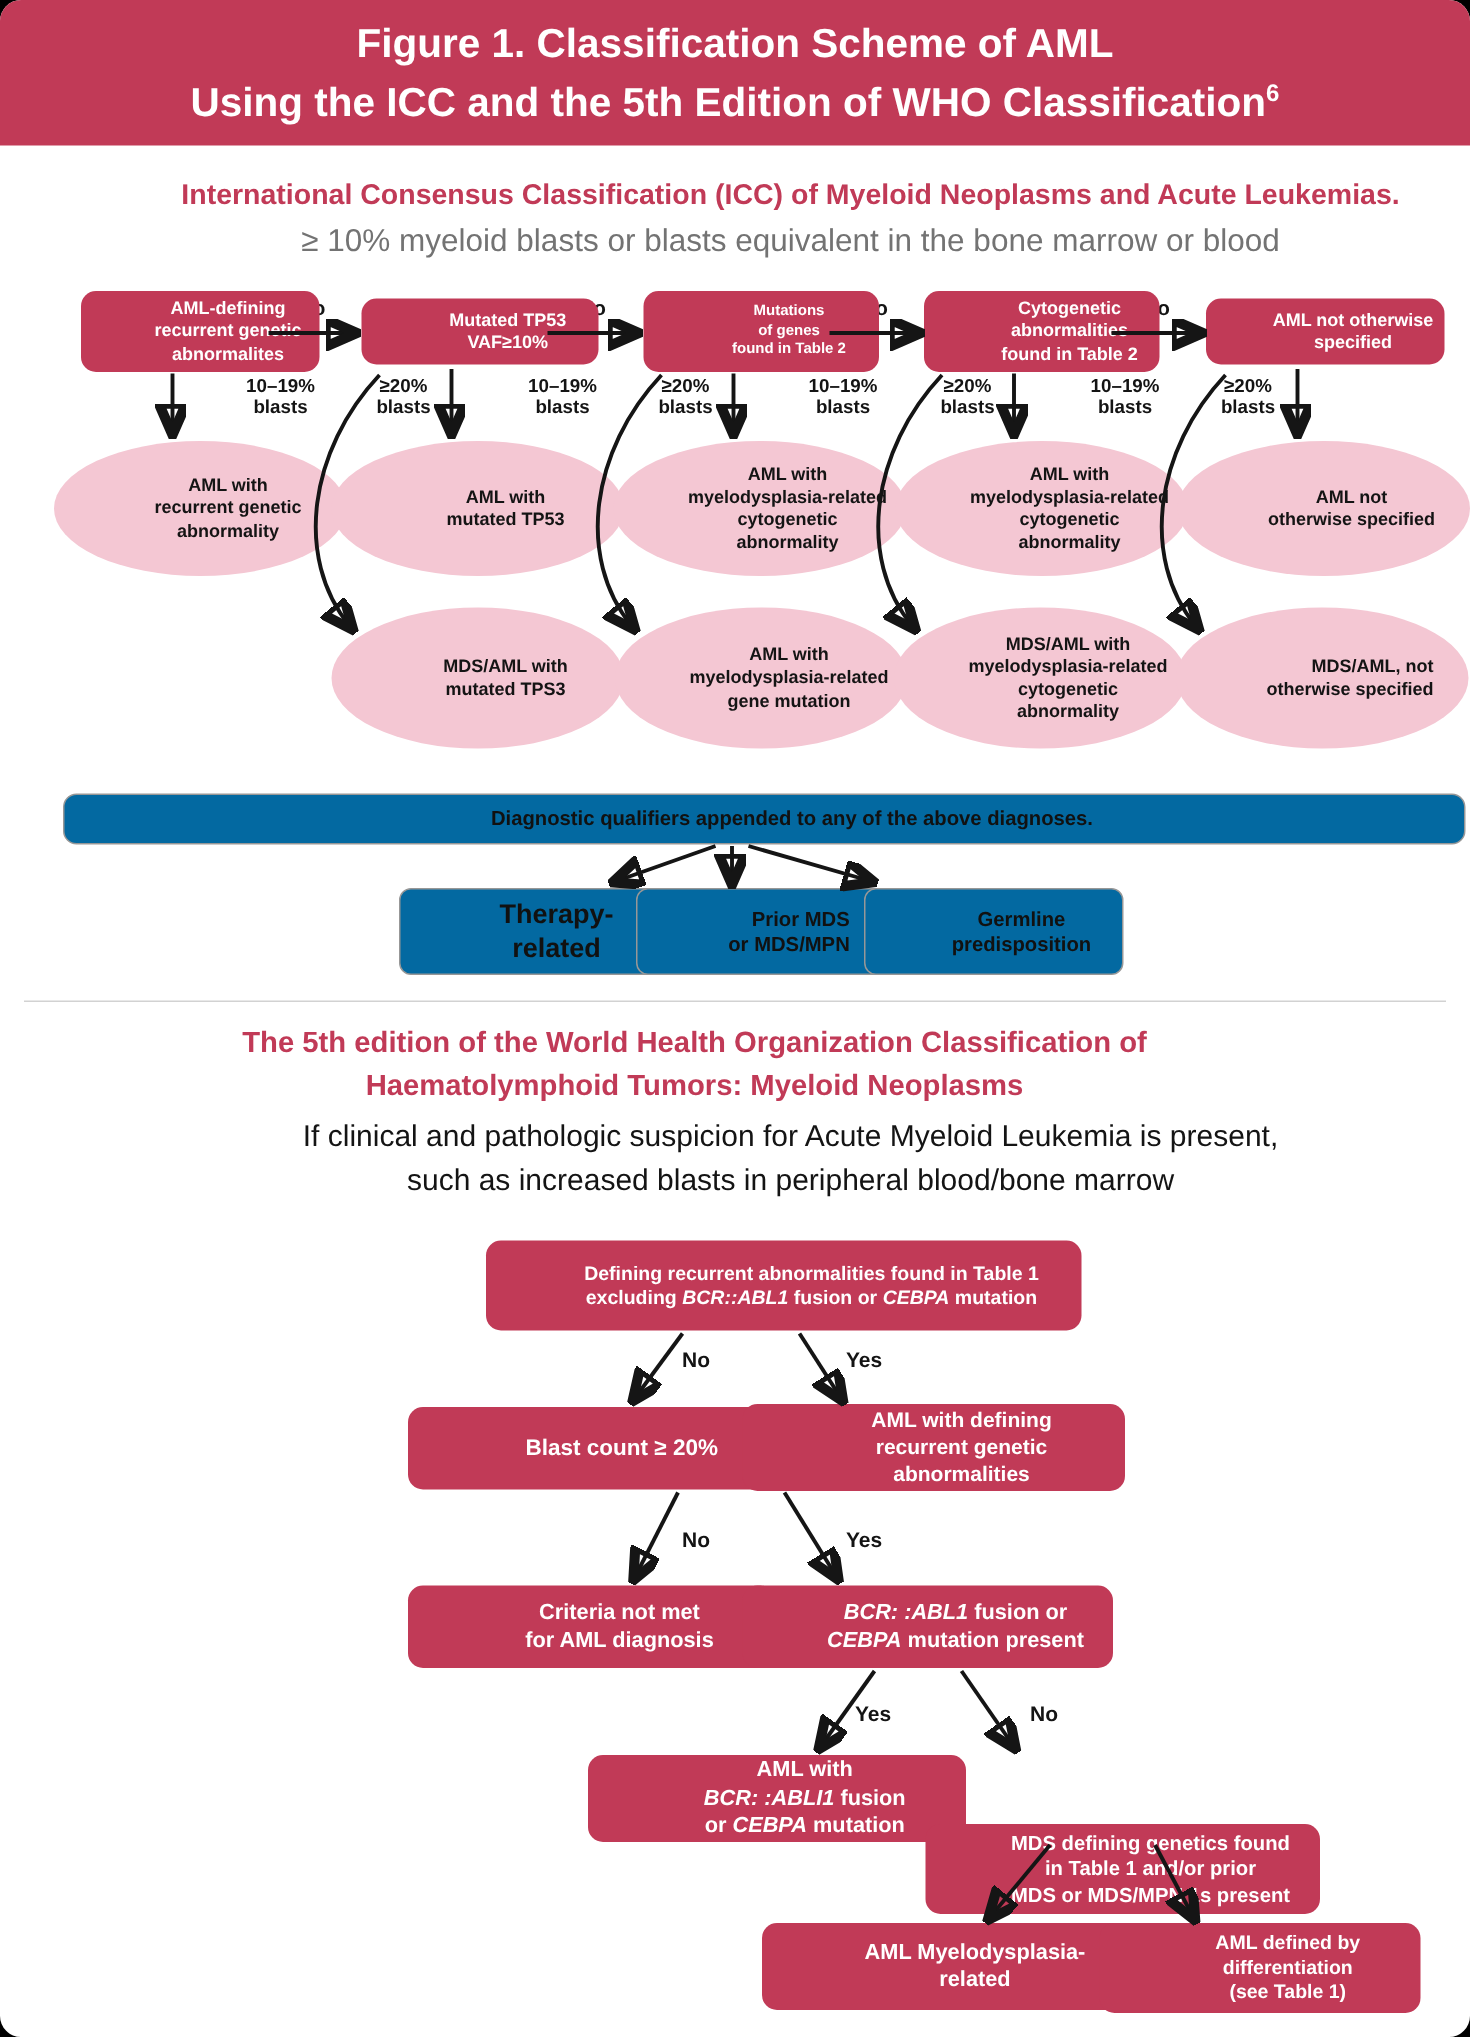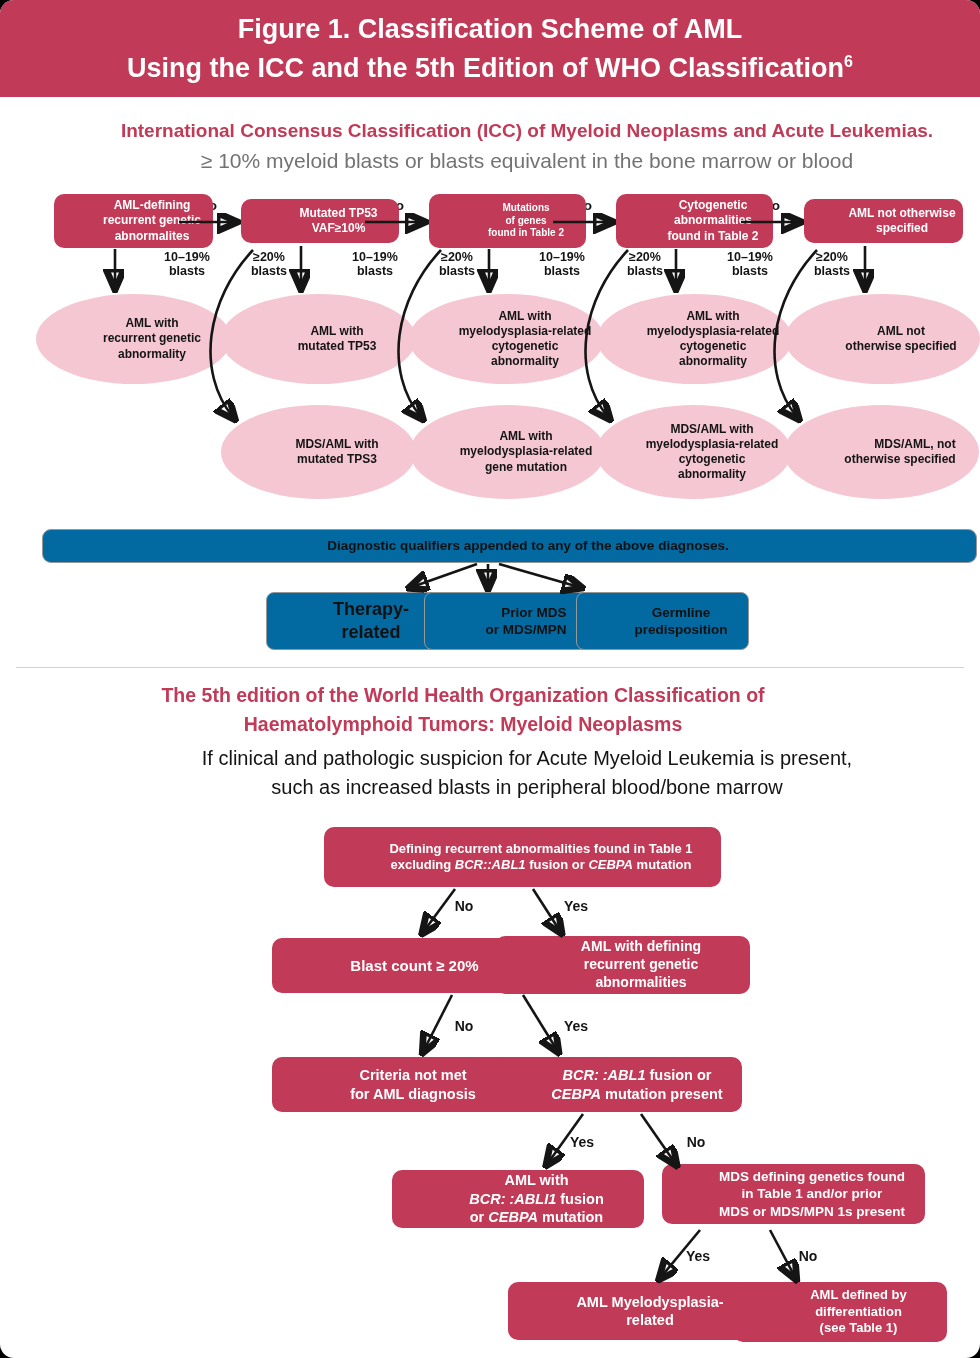--- a/index.html
+++ b/index.html
@@ -126,21 +126,21 @@
 for AML diagnosis</div>
 
   <div class="abs node crim z" style="left:495px;top:1057px;width:210px;height:55px;font-size:14.5px;">
     <div><i>BCR: :ABL1</i><span> fusion or</span><br><i>CEBPA</i><span> mutation present</span></div>
   </div>
 
   <div class="abs node crim z" style="left:392px;top:1170px;width:215px;height:58px;font-size:14.5px;">
     <div><span>AML with</span><br><i>BCR: :ABLI1</i><span> fusion</span><br><span>or </span><i>CEBPA</i><span> mutation</span></div>
   </div>
 
-  <div class="abs node crim z" style="left:617px;top:1164px;width:226px;height:60px;font-size:13.5px;margin-left:45px;">MDS defining genetics found
+  <div class="abs node crim z" style="left:617px;top:1216px;width:226px;height:60px;font-size:13.5px;">MDS defining genetics found
 in Table 1 and/or prior
 MDS or MDS/MPN 1s present</div>
   <div class="abs node crim z" style="left:508px;top:1282px;width:210px;height:58px;font-size:14.5px;">AML Myelodysplasia-
 related</div>
   <div class="abs node crim z" style="left:733px;top:1282px;width:177px;height:60px;font-size:13px;">AML defined by
 differentiation
 (see Table 1)</div>
 
   <div class="lab" style="left:444px;top:898px;width:40px;font-size:14px;">No</div>
   <div class="lab" style="left:556px;top:898px;width:40px;font-size:14px;">Yes</div>

